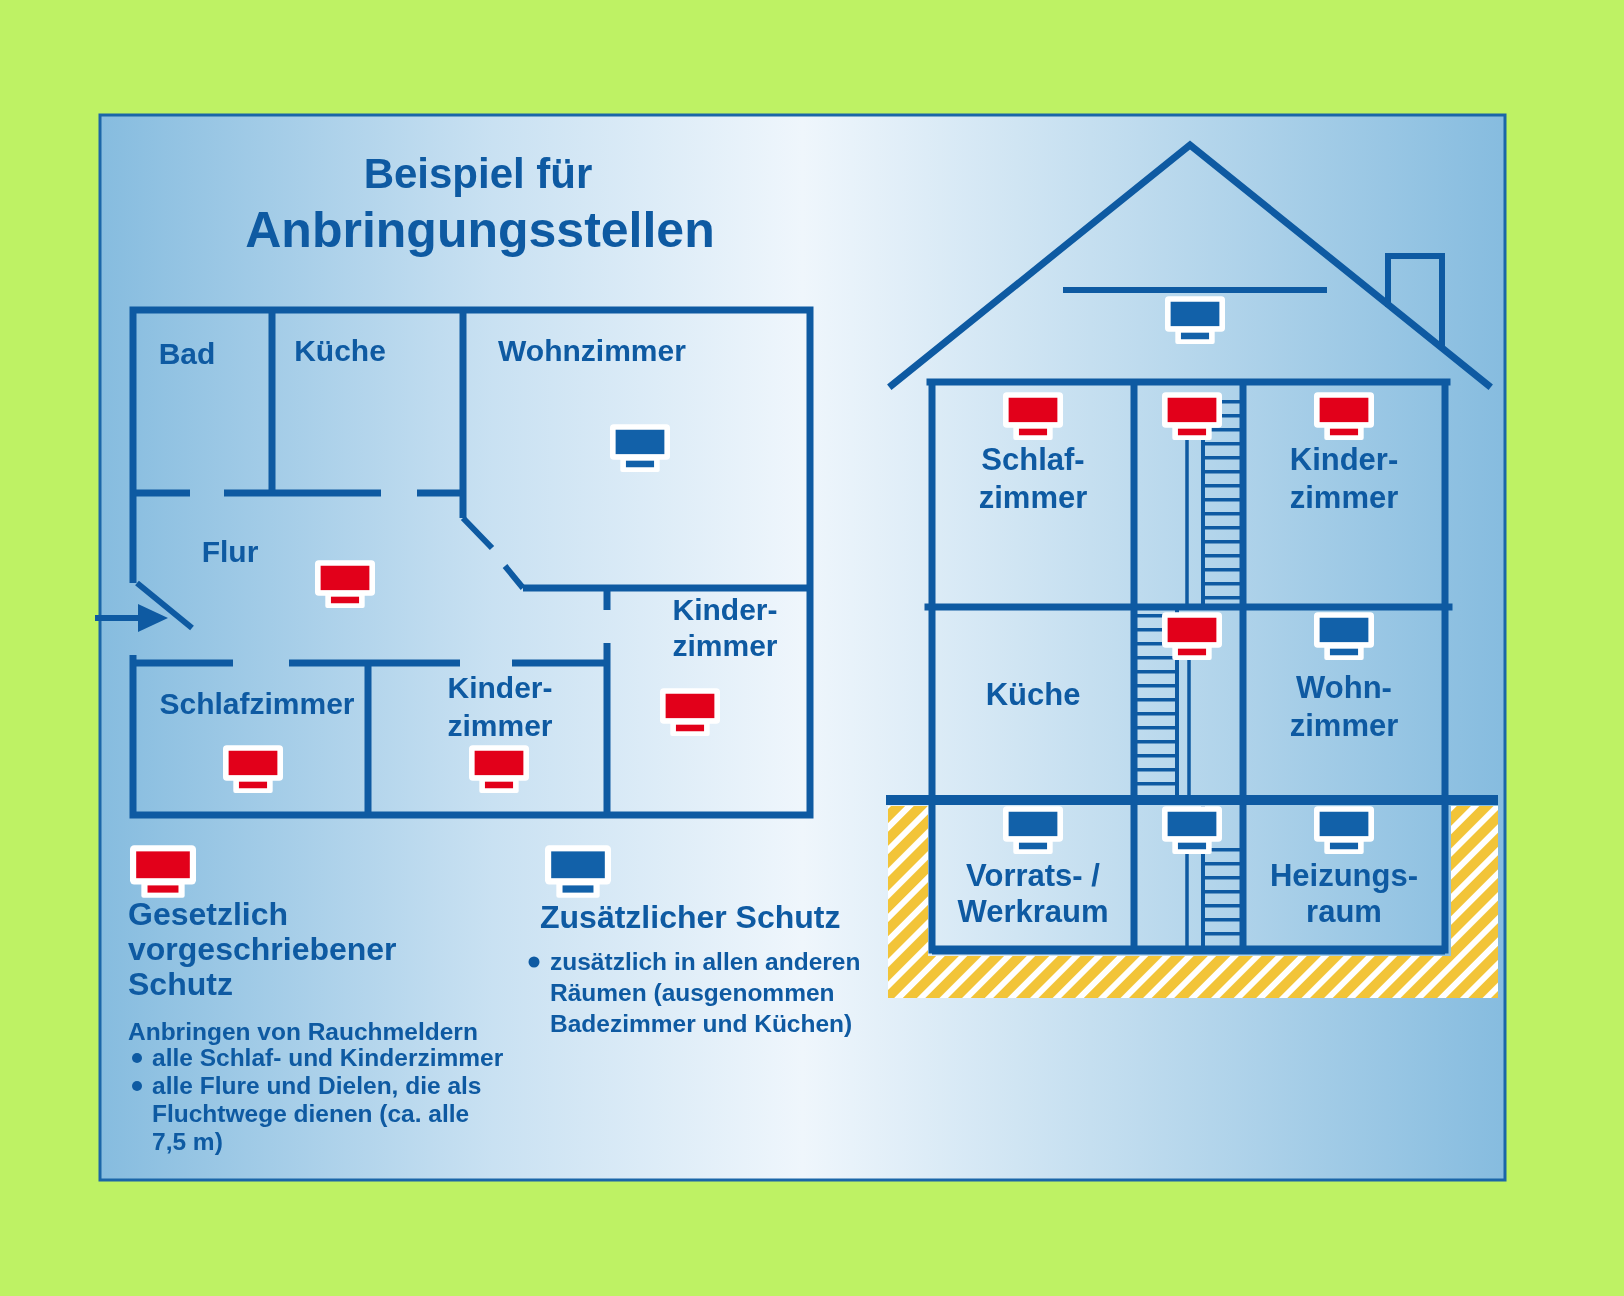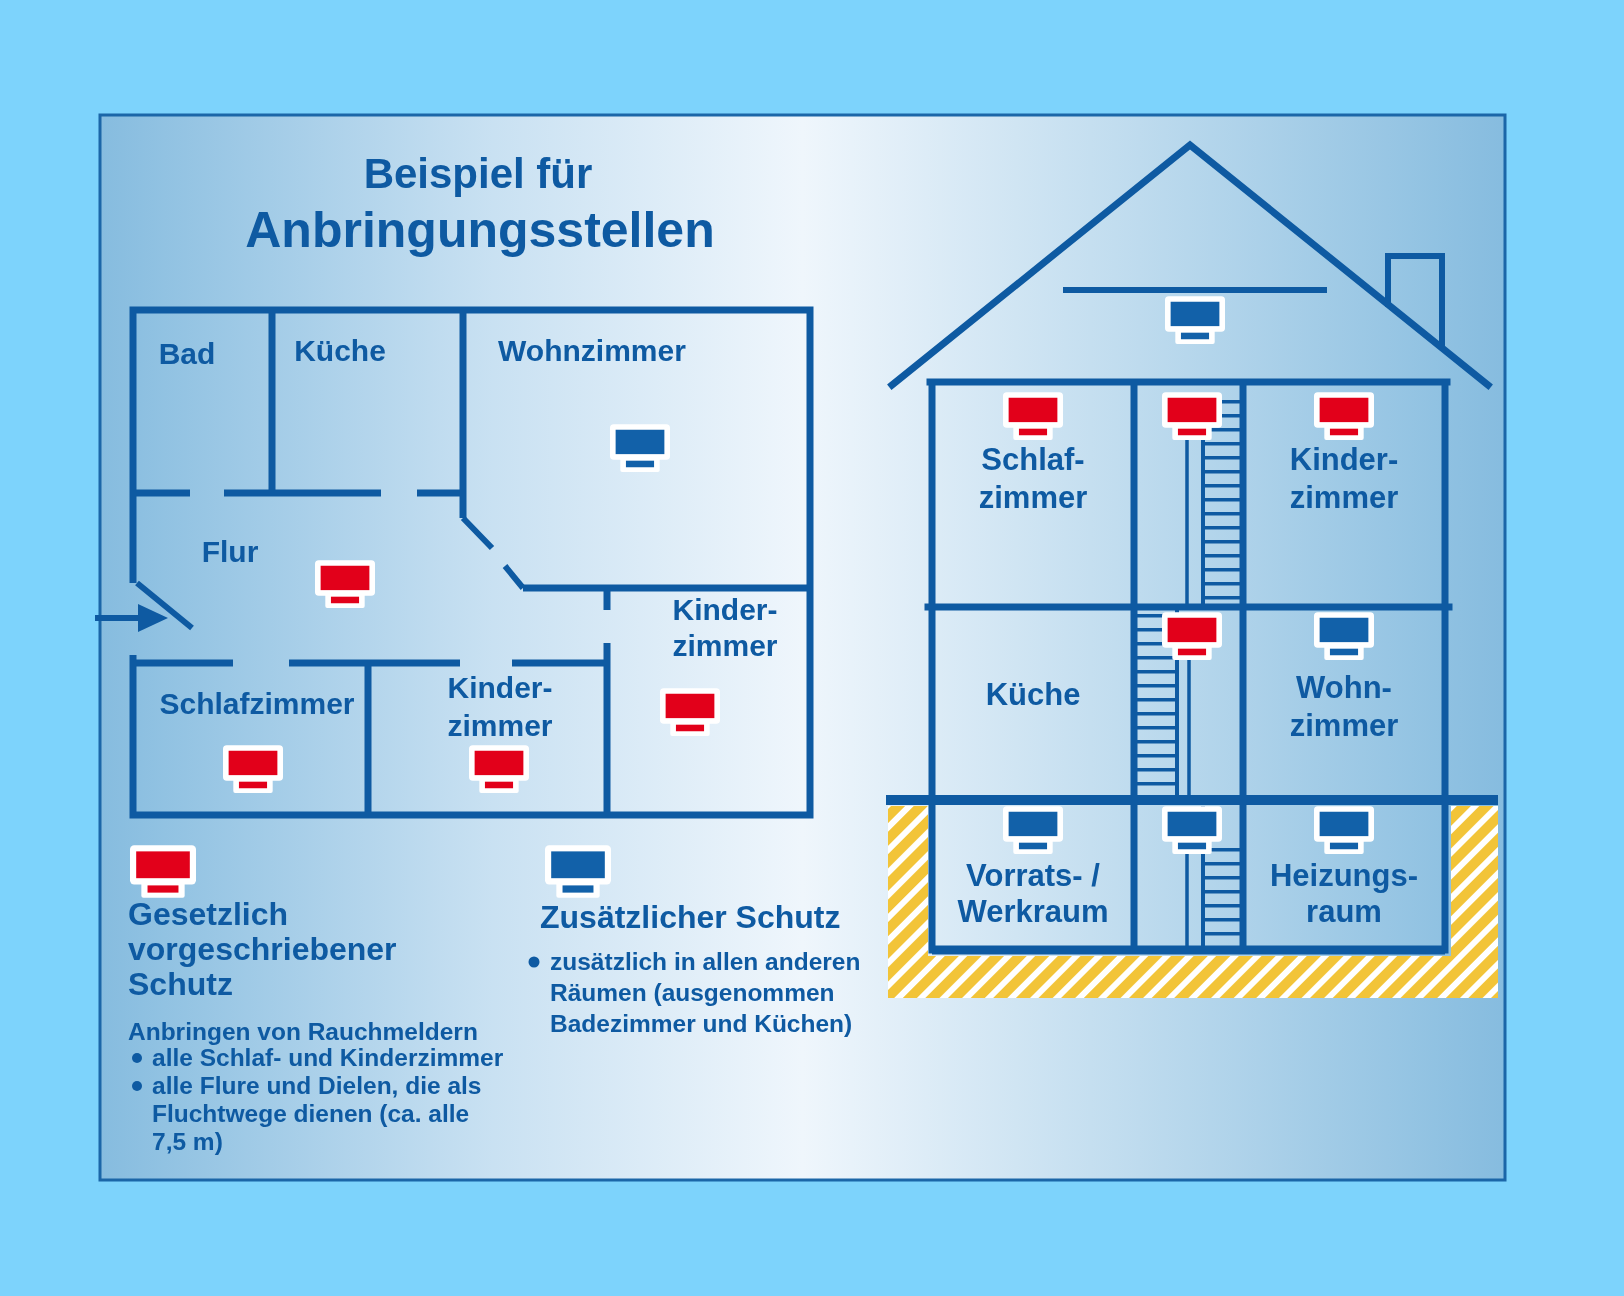--- a/index.html
+++ b/index.html
@@ -1,16 +1,16 @@
 <!DOCTYPE html>
 <html><head>
 <meta charset="utf-8">
 <style>
   html,body{margin:0;padding:0;background:#ffffff;}
-  .stage{position:relative;width:1624px;height:1296px;background:#7dd3fc;overflow:hidden;}
+  .stage{position:relative;width:1624px;height:1296px;background:#bef264;overflow:hidden;}
   svg{display:block;}
   text{font-family:"Liberation Sans",sans-serif;font-weight:bold;fill:#0e5aa2;}
   .title1{font-size:42px;}
   .title2{font-size:50px;}
   .room{font-size:30px;text-anchor:middle;}
   .hroom{font-size:31px;text-anchor:middle;}
   .lg-h{font-size:32px;}
   .lg-b{font-size:24.5px;}
   .wall{stroke:#0e5aa2;fill:none;}
 </style>

